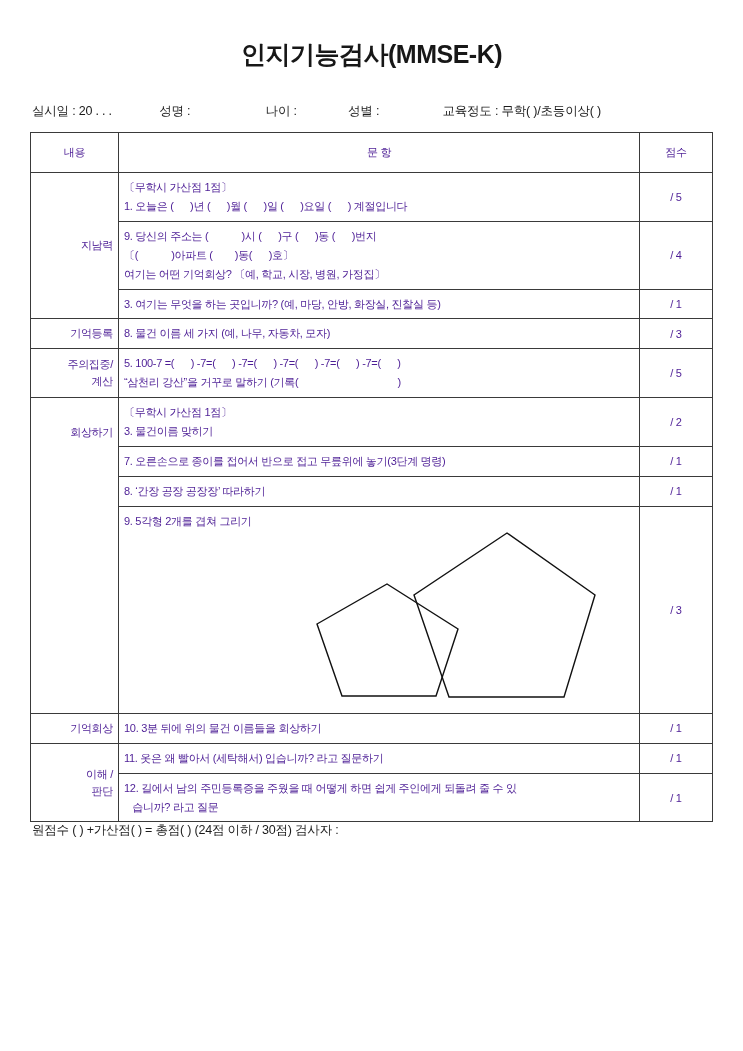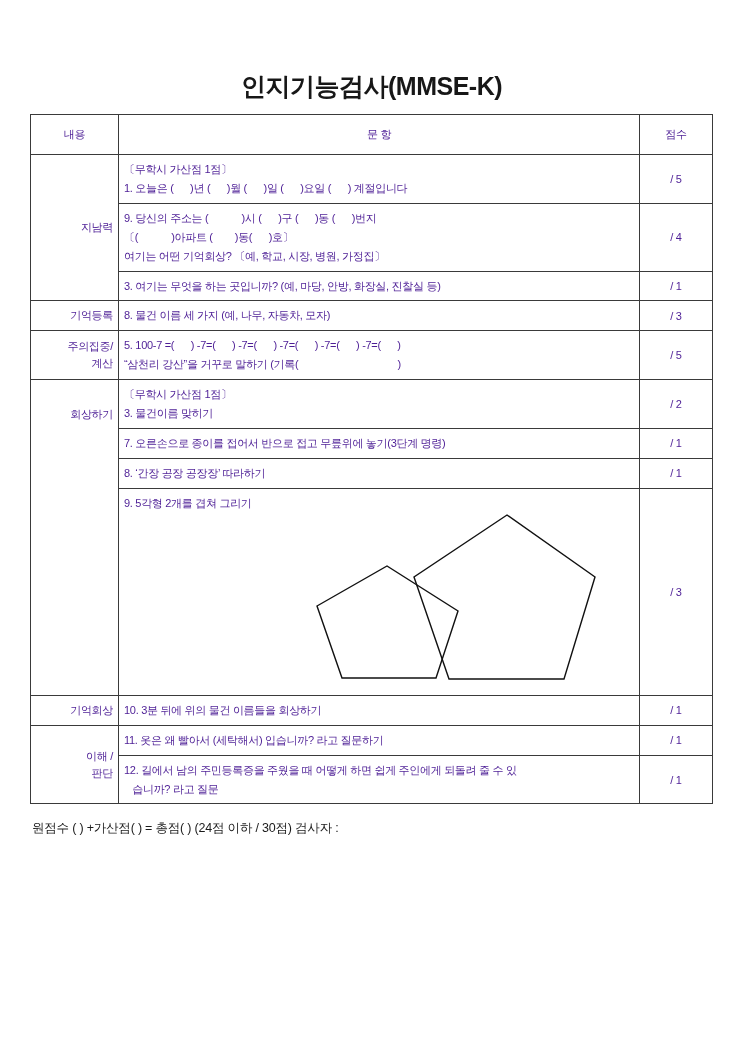--- a/index.html
+++ b/index.html
@@ -21,21 +21,21 @@
     position: relative;
     box-sizing: border-box;
     padding: 0 30px;
   }
   .doc-title {
     text-align: center;
     font-size: 25px;
     font-weight: 600;
     letter-spacing: -0.5px;
     margin: 0;
-    padding-top: 70px;
+    padding-top: 38px;
     color: #171717;
   }
   .meta-row {
     margin-top: 32px;
     font-size: 12.5px;
     color: #1a1a1a;
     white-space: nowrap;
     letter-spacing: -0.2px;
     height: 18px;
   }
@@ -102,35 +102,42 @@
     padding: 9px 0 0 11px;
   }
   .pent-wrap { position: relative; width: 100%; height: 100%; }
   .pent-svg {
     position: absolute;
     left: 178px;
     top: 6px;
   }
 
   .footer-row {
-    margin-top: 16px;
+    margin-top: 0;
     font-size: 12.5px;
     letter-spacing: -0.2px;
     white-space: nowrap;
     color: #1a1a1a;
   }
   .f-gap1 { margin-left: 2px; }
 </style>
 </head>
 <body>
 
 <div class="page">
 
   <h1 class="doc-title">인지기능검사(MMSE-K)</h1>
 
+  <div class="meta-row">
+    <span class="m-date">실시일 : 20  .    .    .</span>
+    <span class="m-name">성명 :</span>
+    <span class="m-age">나이 :</span>
+    <span class="m-sex">성별 :</span>
+    <span class="m-edu">교육정도 : 무학(        )/초등이상(        )</span>
+  </div>
 
   <table class="mmse">
     <colgroup>
       <col class="col-content">
       <col>
       <col class="col-score">
     </colgroup>
     <thead>
       <tr>
         <td>내용</td>

